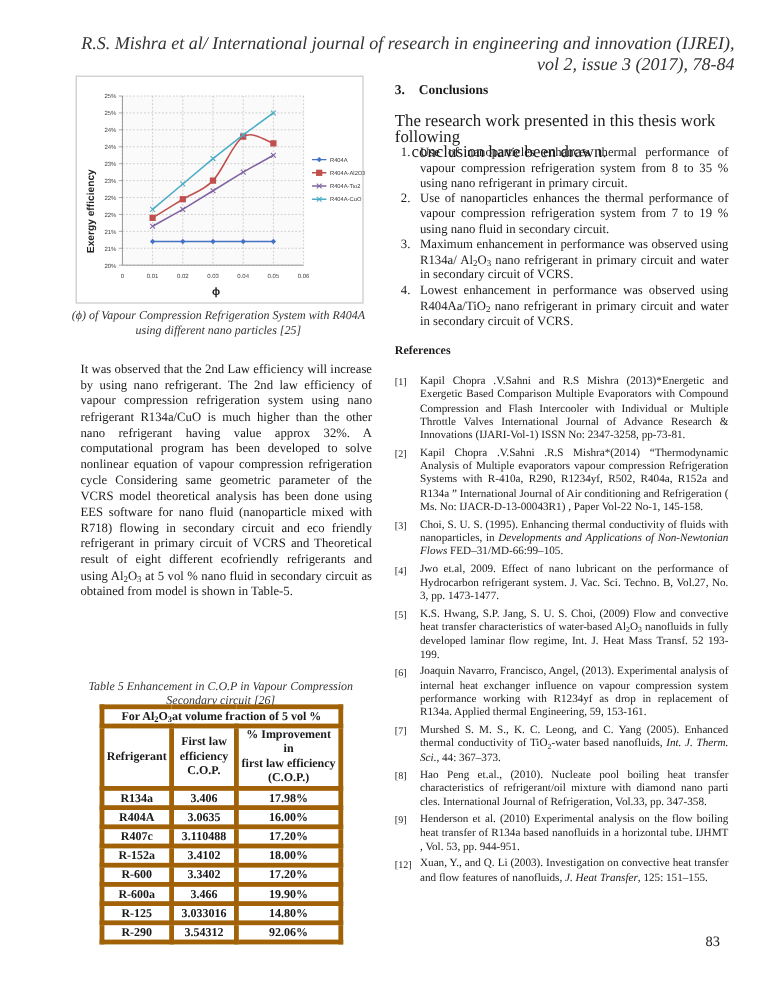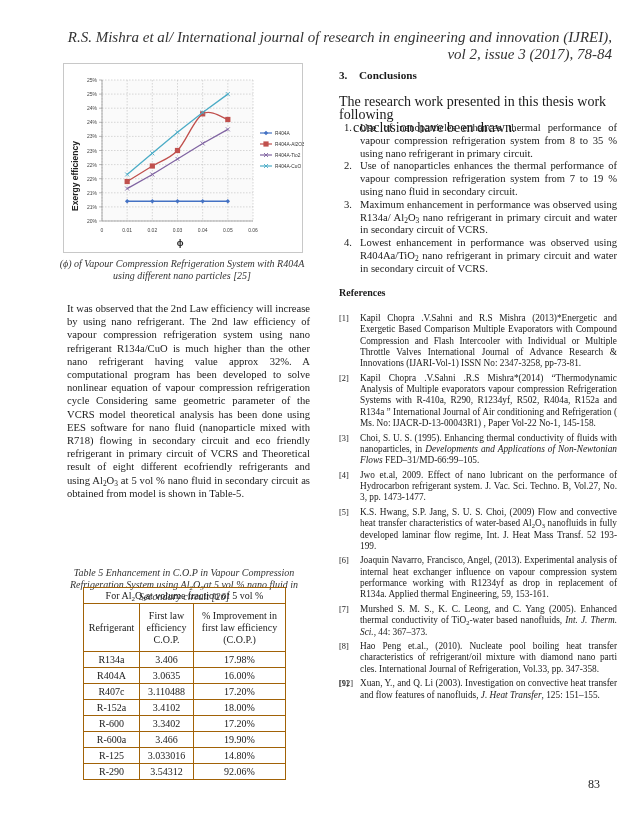--- a/index.html
+++ b/index.html
@@ -32,28 +32,28 @@
   .table-caption {
     position: absolute; left: 48px; width: 272px; top: 567px;
     text-align: center; font-style: italic; font-size: 10px; line-height: 12px; color: #333;
   }
 
   table.data-table {
     position: absolute; left: 83px; top: 587px; width: 203px;
     border-collapse: collapse; font-size: 10px; color: #1a1a1a;
   }
   table.data-table td, table.data-table th {
-    border: 1px solid #a16207; text-align: center; font-weight: normal; padding: 0 2px;
+    border: 4px solid #a16207; text-align: center; font-weight: bold; padding: 0 2px;
   }
   table.data-table .span-head { height: 16px; }
   table.data-table .hdr td { height: 48px; line-height: 12px; }
   table.data-table .row td { height: 16px; }
 
   
-  .col-right { position: absolute; left: 339px; width: 278px; font-family: Liberation Serif, serif; }
+  .col-right { position: absolute; left: 329px; width: 278px; font-family: Liberation Serif, serif; }
   .section-title { font-weight: bold; font-size: 11.2px; top: 69px; }
   .section-title .num { display: inline-block; width: 20px; }
   .conc-intro { top: 96px; font-size: 14px; line-height: 12.8px; }
   .conc-intro .l2 { padding-left: 14px; display: block; }
   .conc-list { top: 122px; font-size: 10.6px; line-height: 12.8px; list-style: none; }
   .conc-list li { position: relative; padding-left: 21px; text-align: justify; margin-bottom: 0; }
   .conc-list li .marker { position: absolute; left: 5px; top: 0; }
 
   .refs-title { top: 287px; font-weight: bold; font-size: 10px; }
   .refs-list { top: 313px; list-style: none; font-size: 9.3px; line-height: 11.3px; }
@@ -205,21 +205,20 @@
   <div>(ϕ) of Vapour Compression Refrigeration System with R404A</div>
   <div>using different nano particles [25]</div>
 </div>
 
 <div class="col-left para para-left">
   <span>It was observed that the 2nd Law efficiency will increase by using nano refrigerant. The 2nd law efficiency of vapour compression refrigeration system using nano refrigerant R134a/CuO is much higher than the other nano refrigerant having value approx 32%. A computational program has been developed to solve nonlinear equation of vapour compression refrigeration cycle Considering same geometric parameter of the VCRS model theoretical analysis has been done using EES software for nano fluid (nanoparticle mixed with R718) flowing in secondary circuit and eco friendly refrigerant in primary circuit of VCRS and Theoretical result of eight different ecofriendly refrigerants and using Al</span><sub>2</sub><span>O</span><sub>3</sub><span> at 5 vol % nano fluid in secondary circuit  as obtained from model is shown in Table-5.</span>
 </div>
 
 <div class="table-caption">
   <div>Table 5 Enhancement in C.O.P in Vapour Compression</div>
-  <div id="tcap2">Refrigeration System using Al<sub>2</sub>O<sub>3</sub>at 5 vol % nano fluid in</div>
   <div>Secondary circuit [26]</div>
 </div>
 
 <table class="data-table">
   <tbody id="tbody">
     <tr class="span-head">
       <td colspan="3" id="span-head">For Al<sub>2</sub>O<sub>3</sub>at volume fraction of 5 vol %</td>
     </tr>
     <tr class="hdr">
       <td style="width:56px">Refrigerant</td>
@@ -297,17 +296,17 @@
 
 <ol class="col-right refs-list" id="refs-list">
     <li><span class="marker">[1]</span><span>Kapil Chopra .V.Sahni  and R.S Mishra (2013)*Energetic and Exergetic Based Comparison Multiple Evaporators with Compound Compression and Flash Intercooler with Individual or Multiple Throttle Valves  International Journal of Advance Research &amp; Innovations (IJARI-Vol-1) ISSN No: 2347-3258, pp-73-81.</span></li>
     <li><span class="marker">[2]</span><span>Kapil Chopra .V.Sahni .R.S Mishra*(2014) “Thermodynamic Analysis of Multiple evaporators vapour compression Refrigeration Systems with R-410a, R290, R1234yf, R502, R404a, R152a and R134a ” International Journal of Air conditioning and Refrigeration  ( Ms. No: IJACR-D-13-00043R1) , Paper Vol-22 No-1, 145-158.</span></li>
     <li><span class="marker">[3]</span><span>Choi, S. U. S. (1995). Enhancing thermal conductivity of fluids with nanoparticles, in <i>Developments and Applications of Non-Newtonian Flows</i> FED–31/MD-66:99–105.</span></li>
     <li><span class="marker">[4]</span><span>Jwo et.al, 2009. Effect of nano lubricant on the performance of Hydrocarbon refrigerant system. J. Vac. Sci. Techno. B, Vol.27, No. 3, pp. 1473-1477.</span></li>
     <li><span class="marker">[5]</span><span>K.S. Hwang, S.P. Jang, S. U. S. Choi, (2009) Flow and convective heat transfer characteristics of water-based Al<sub>2</sub>O<sub>3</sub> nanofluids in fully developed laminar flow regime, Int. J. Heat Mass Transf. 52 193-199.</span></li>
     <li><span class="marker">[6]</span><span>Joaquin Navarro, Francisco, Angel, (2013). Experimental analysis of internal heat exchanger influence on vapour compression system performance working with R1234yf as drop in replacement of R134a. Applied thermal Engineering, 59, 153-161.</span></li>
     <li><span class="marker">[7]</span><span>Murshed S. M. S., K. C. Leong, and C. Yang (2005). Enhanced thermal conductivity of TiO<sub>2</sub>-water based nanofluids, <i>Int. J. Therm. Sci.</i>, 44: 367–373.</span></li>
     <li><span class="marker">[8]</span><span>Hao Peng et.al., (2010). Nucleate pool boiling heat transfer characteristics of refrigerant/oil mixture with diamond nano parti cles. International Journal of Refrigeration, Vol.33, pp. 347-358.</span></li>
-    <li><span class="marker">[9]</span></li>
+    <li><span class="marker">[9]</span><span>Henderson et al. (2010) Experimental analysis on the flow boiling heat transfer of R134a based nanofluids in a horizontal tube.  IJHMT , Vol. 53, pp. 944-951.</span></li>
     <li><span class="marker">[12]</span><span>Xuan, Y., and Q. Li (2003). Investigation on convective heat transfer and flow features of nanofluids, <i>J. Heat Transfer</i>, 125: 151–155.</span></li>
   </ol>
 
 <div class="page-number">83</div>
 
 </body></html>

